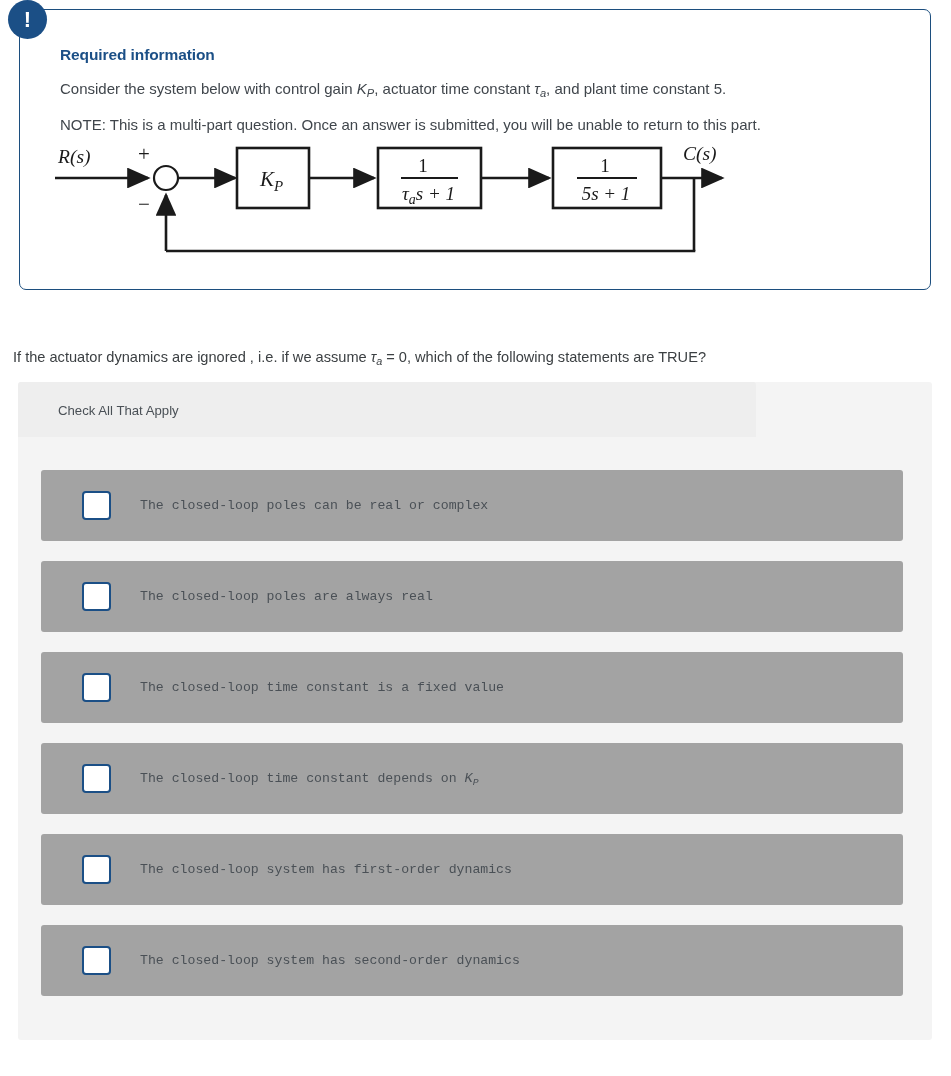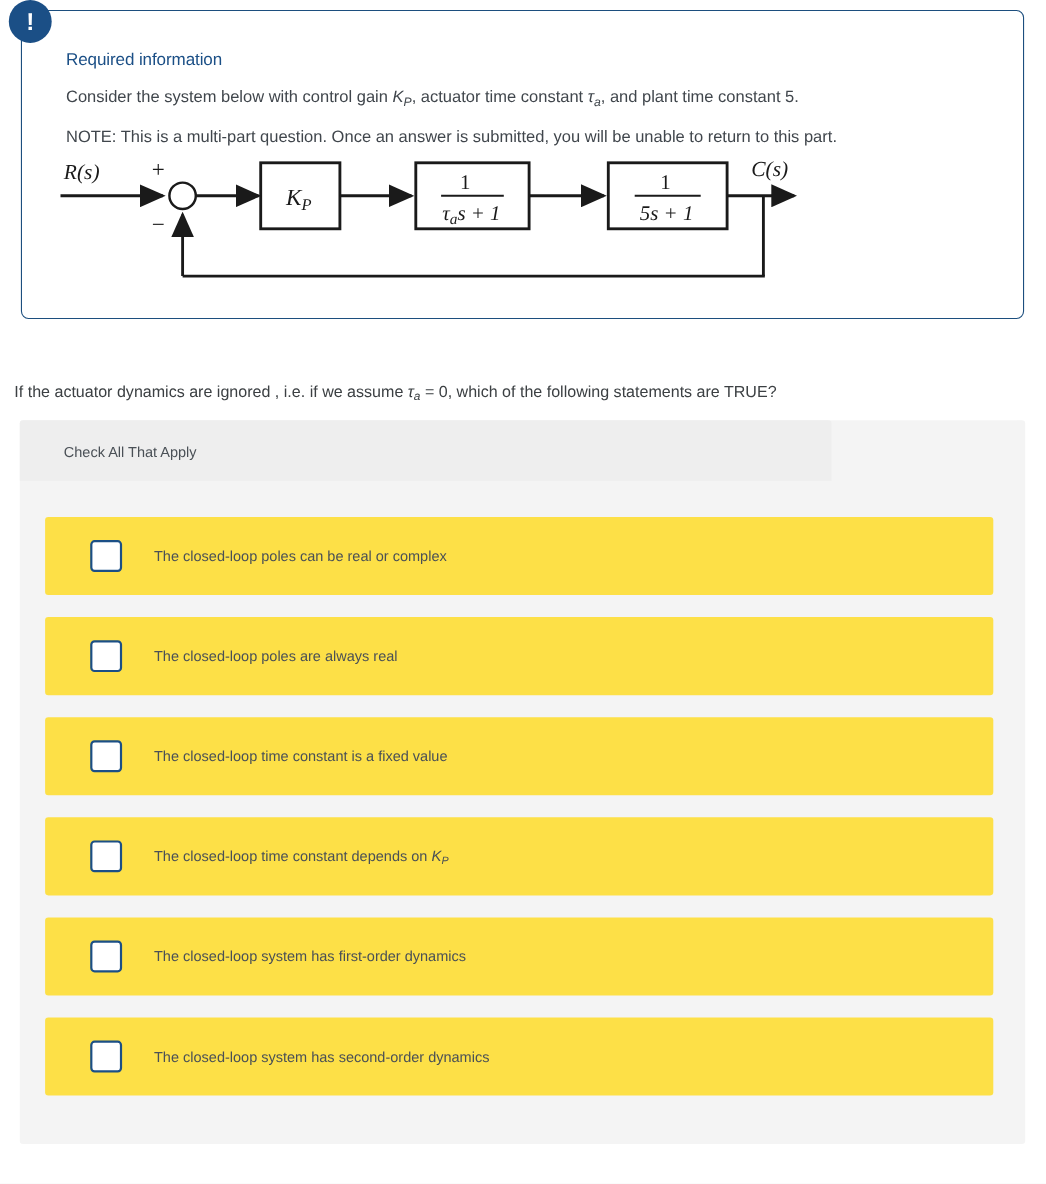--- a/index.html
+++ b/index.html
@@ -39,21 +39,21 @@
     line-height: 39px;
     text-align: center;
     font-family: "Liberation Sans", sans-serif;
     z-index: 5;
   }
   #req-title {
     position: absolute;
     left: 40px;
     top: 36px;
     font-size: 15.5px;
-    font-weight: normal;
+    font-weight: bold;
     color: #1b4f86;
     letter-spacing: -0.1px;
   }
   #req-line1 {
     position: absolute;
     left: 40px;
     top: 70px;
     font-size: 15px;
     color: #40464c;
     white-space: nowrap;
@@ -121,23 +121,24 @@
   #options {
     position: absolute;
     left: 23px;
     top: 88px;
     width: 862px;
   }
   .option-row {
     position: relative;
     width: 862px;
     height: 71px;
-    background: #fde047;
+    background: #a3a3a3;
     border-radius: 3px;
     margin-bottom: 20px;
+    font-family: Liberation Mono, monospace;
   }
   .option-checkbox {
     position: absolute;
     left: 41px;
     top: 21px;
     width: 29px;
     height: 29px;
     background: #ffffff;
     border: 2px solid #1b4f86;
     border-radius: 4px;

